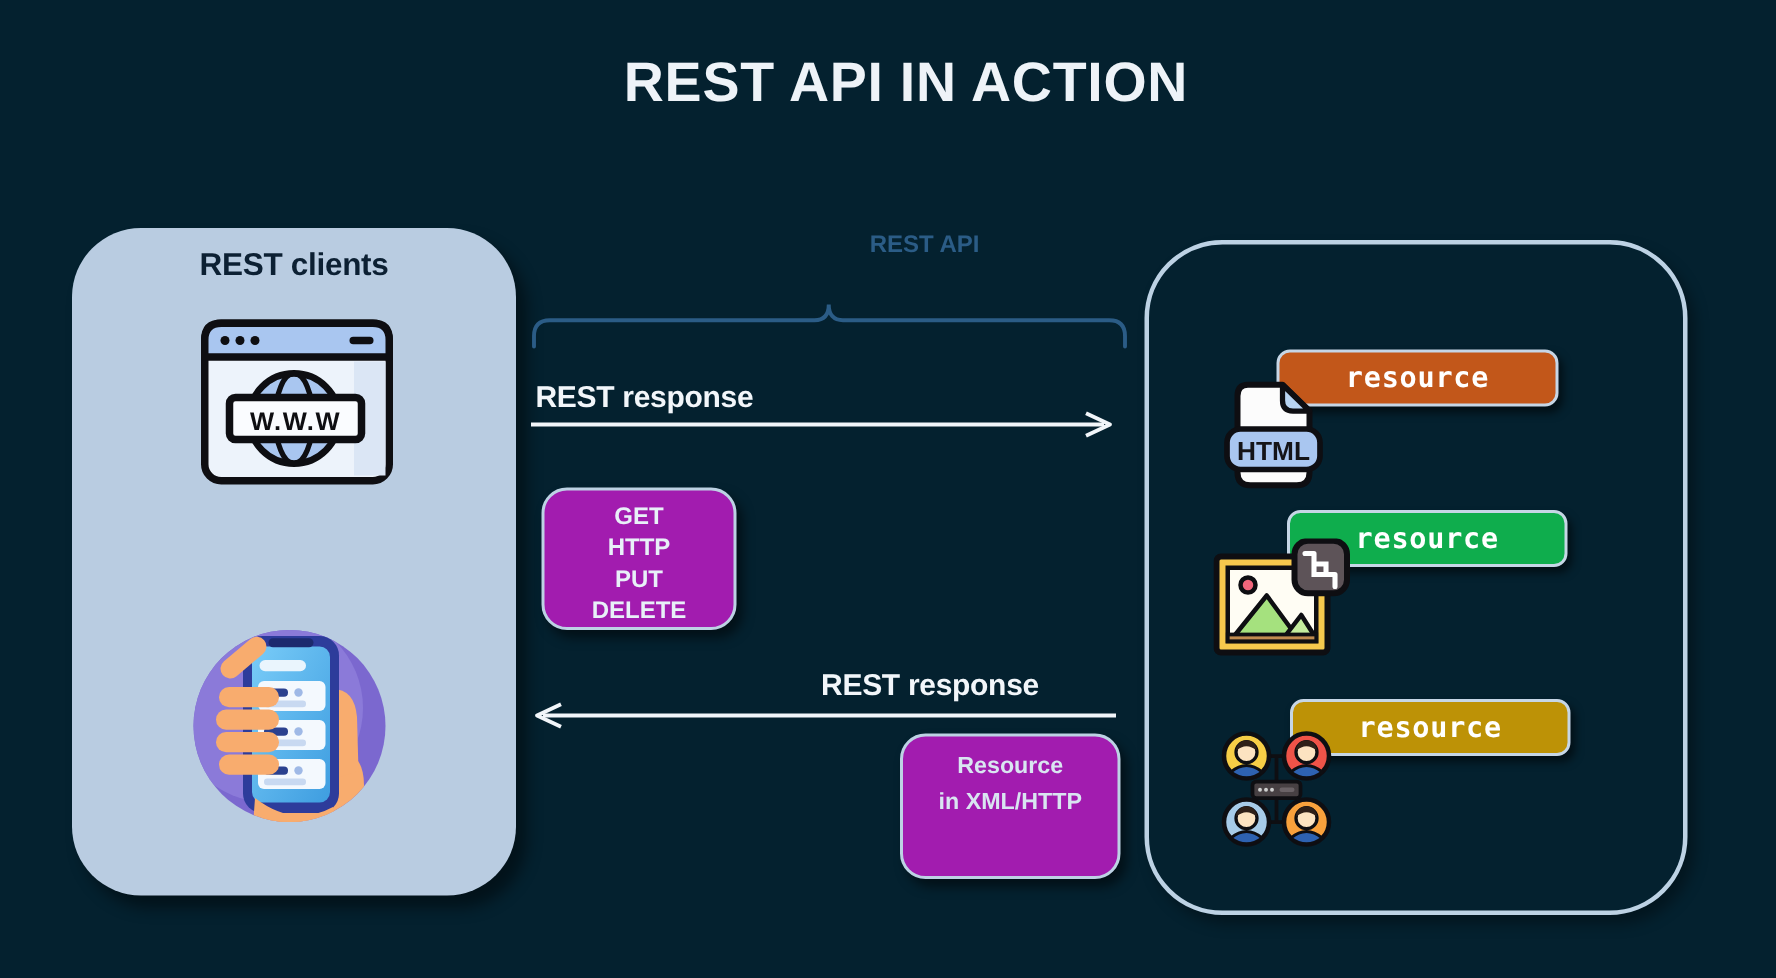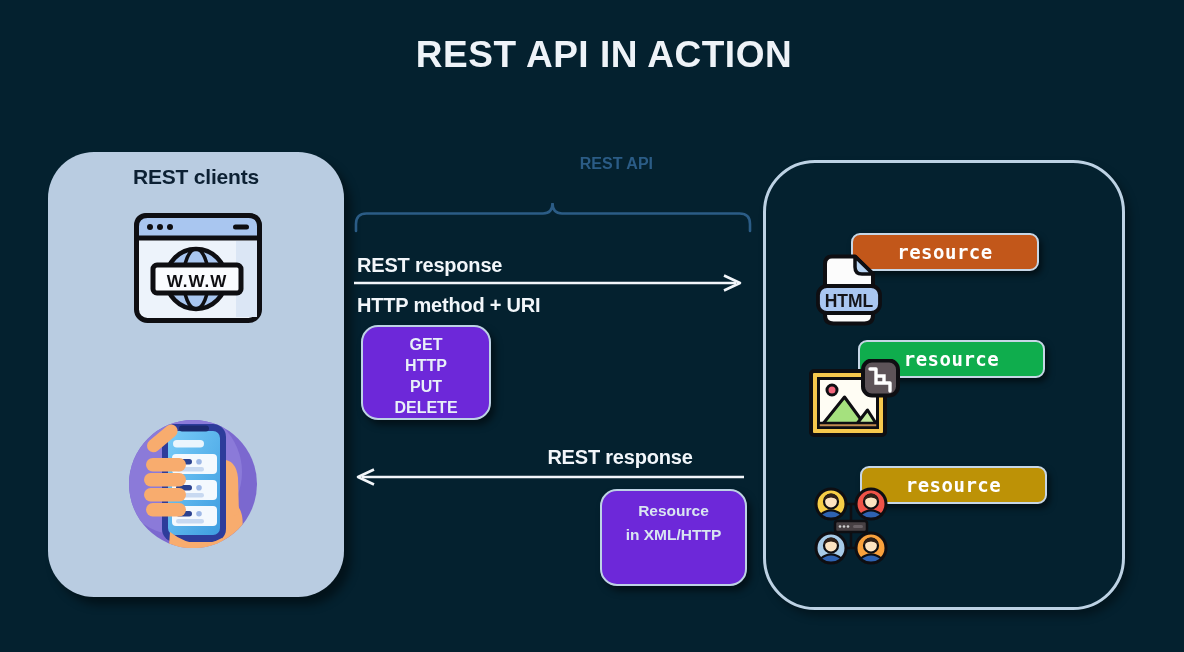--- a/index.html
+++ b/index.html
@@ -34,21 +34,21 @@
   .bracket{position:absolute;left:353px;top:199px;width:400px;height:34px;}
   .flow-label{position:absolute;font-size:20px;font-weight:700;color:#f2f6fa;letter-spacing:-.2px;}
   #req-label{left:357px;top:254px;}
   #req-detail{left:357px;top:294px;}
   #resp-label{left:495px;top:446px;width:250px;text-align:center;}
   .arrow{position:absolute;width:394px;height:22px;}
   #arrow-req{left:352px;top:272px;}
   #arrow-resp{left:352px;top:466px;}
 
   .info-box{
-    position:absolute;background:#6d28d9;border:2px solid #bdd2e4;border-radius:17px;
+    position:absolute;background:#a21caf;border:2px solid #bdd2e4;border-radius:17px;
     color:#e8f0f8;font-weight:700;text-align:center;
     box-shadow:4px 5px 7px rgba(0,0,0,.5);box-sizing:border-box;
   }
   #methods-box{left:361px;top:325px;width:130px;height:95px;font-size:16px;line-height:21px;padding-top:7px;}
   #resp-box{left:600px;top:489px;width:147px;height:97px;font-size:15.5px;line-height:24px;padding-top:8px;color:#d9e5f1;}
 
   
   .server-box{
     position:absolute;left:763px;top:160px;width:362px;height:450px;
     border:3px solid #bdd2e4;border-radius:52px;box-sizing:border-box;
@@ -149,21 +149,20 @@
     <path d="M3 32 V25 Q3 14.5 13.5 14.5 H190 Q199.5 14.5 199.5 4 Q199.5 14.5 209 14.5 H386.5 Q397 14.5 397 25 V32" fill="none" stroke="#2b5c86" stroke-width="2.6" stroke-linecap="round"></path>
   </svg>
 
   <div class="flow-label" id="req-label">REST response</div>
 
   <svg class="arrow" id="arrow-req" viewBox="0 0 394 22">
     <path d="M2 11 H384" stroke="#f2f6fa" stroke-width="2.6" fill="none"></path>
     <path d="M372 3.5 L388 11 L372 18.5" stroke="#f2f6fa" stroke-width="2.6" fill="none" stroke-linejoin="round"></path>
   </svg>
 
-  <div class="flow-label" id="req-detail">HTTP method + URI</div>
 
   <div class="info-box" id="methods-box">
     <div>GET</div>
     <div>HTTP</div>
     <div>PUT</div>
     <div>DELETE</div>
   </div>
 
   <div class="flow-label" id="resp-label">REST response</div>
 

